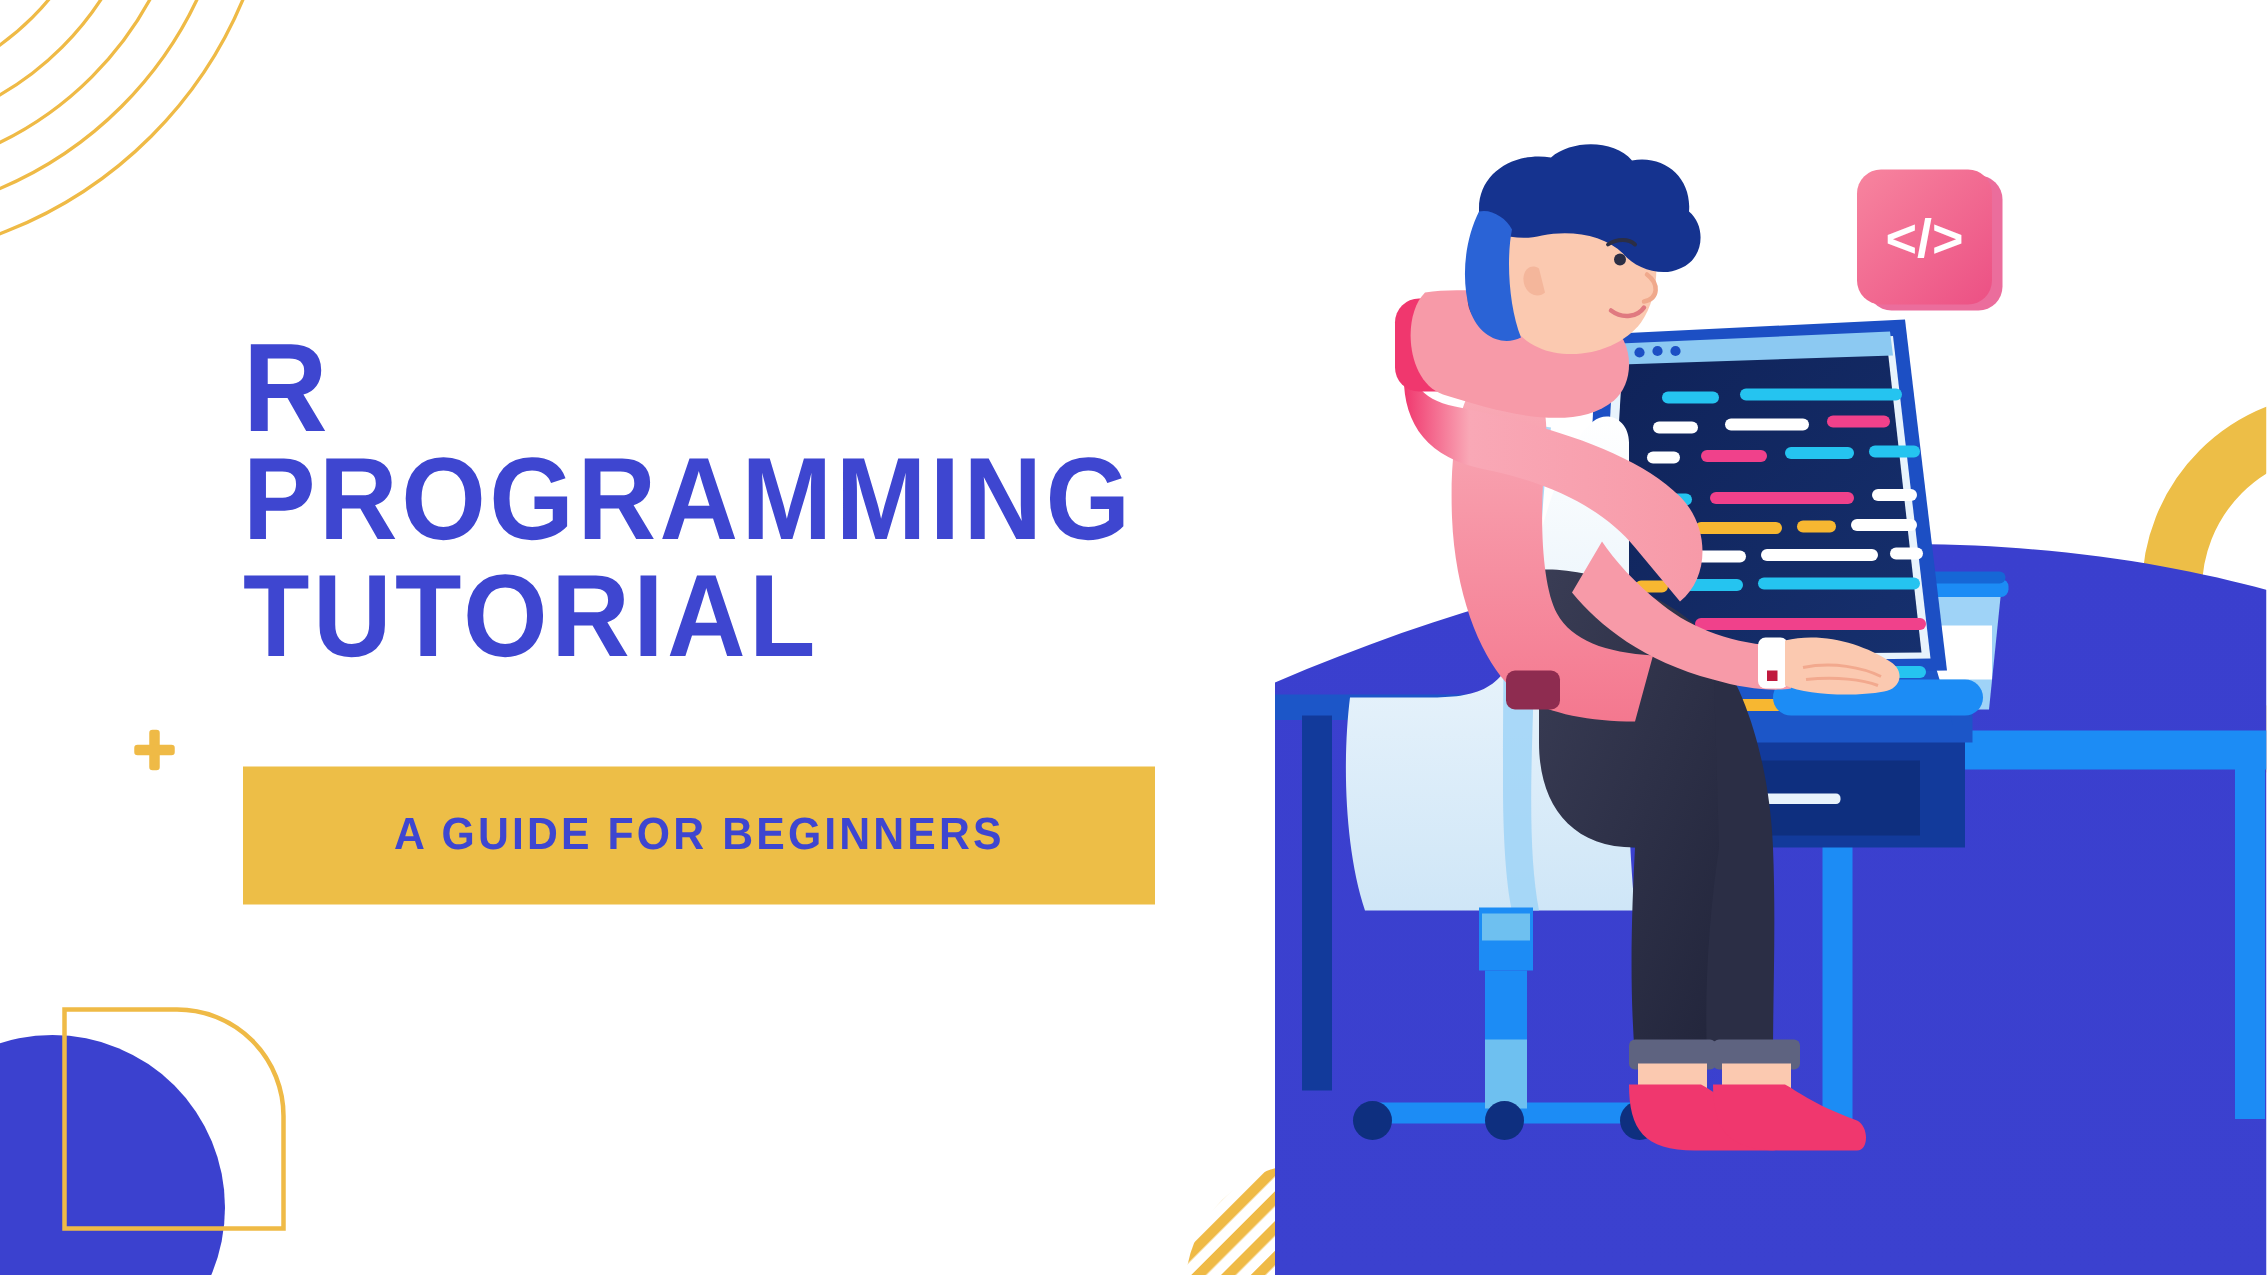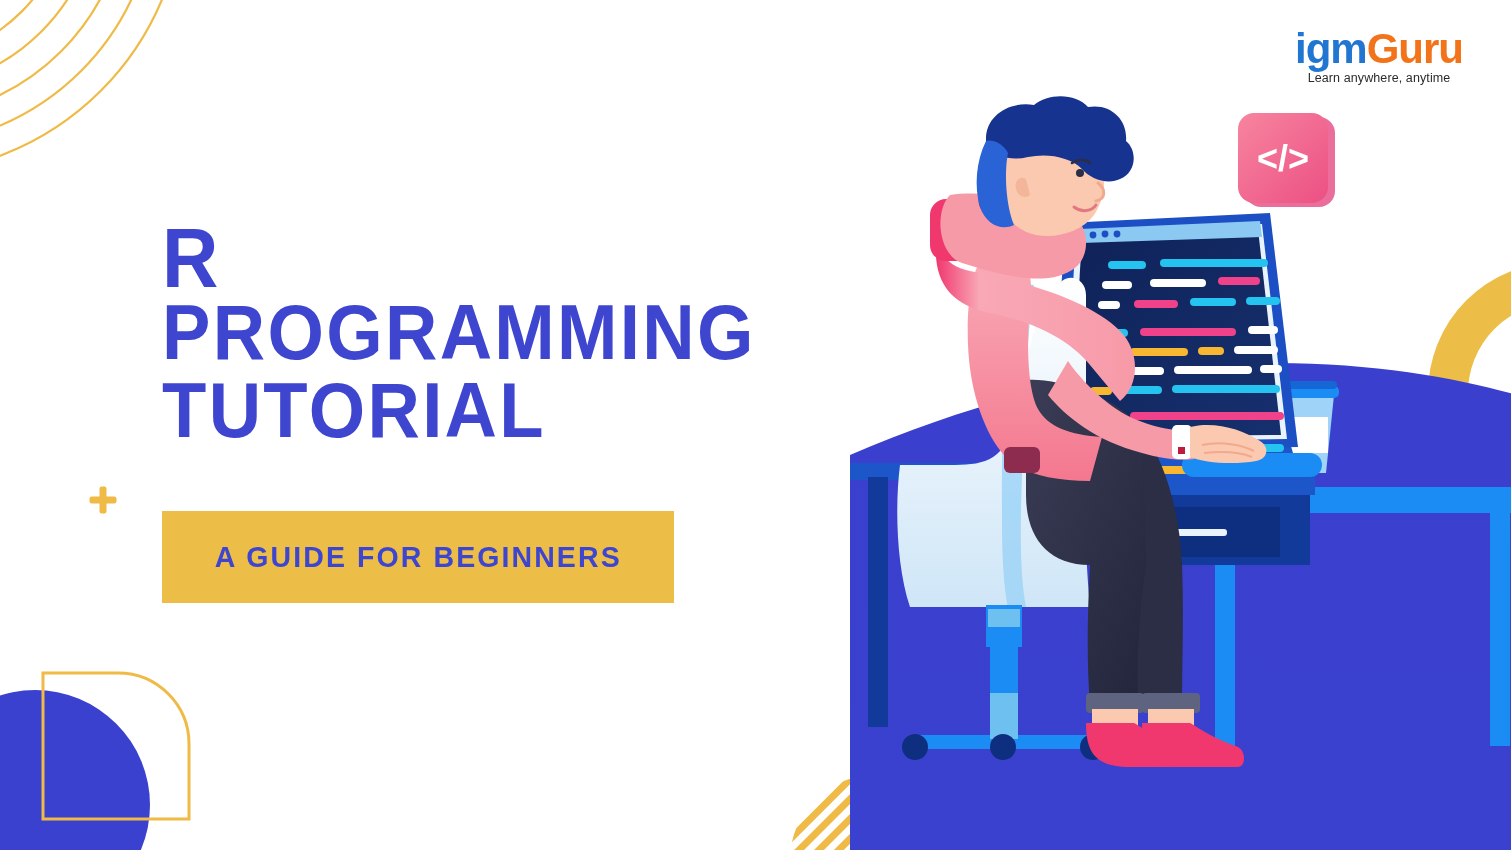--- a/index.html
+++ b/index.html
@@ -40,21 +40,21 @@
     transform-origin:left center;
     white-space:nowrap;
   }
   #title-r        { font-size:84px; letter-spacing:1px; }
   #title-main     { font-size:78px; margin-top:-4px; letter-spacing:2.5px;}
   #title-sub      { font-size:78px; margin-top:2px; letter-spacing:2.5px;}
 
   #banner {
     position:absolute;
     left:162px; top:511px;
-    width:512px; height:92px;
+    width:608px; height:92px;
     background:#EDBE47;
     display:flex; align-items:center; justify-content:center;
   }
   #banner-text {
     color:#3E46D0; font-weight:bold;
     font-size:30px; letter-spacing:2.2px;
     transform:scaleX(0.95);
     white-space:nowrap;
   }
 
@@ -316,20 +316,14 @@
   <div class="layer" id="title-block">
     <div class="title-line" id="title-r">R</div>
     <div class="title-line" id="title-main">PROGRAMMING</div>
     <div class="title-line" id="title-sub">TUTORIAL</div>
   </div>
 
   <div id="banner">
     <span id="banner-text">A GUIDE FOR BEGINNERS</span>
   </div>
 
-  <div id="logo">
-    <div id="logo-word">
-      <span id="logo-igm">igm</span><span id="logo-guru">Guru</span>
-    </div>
-    <div id="logo-tag">Learn anywhere, anytime</div>
-  </div>
 
 </div>
 
 </body></html>

